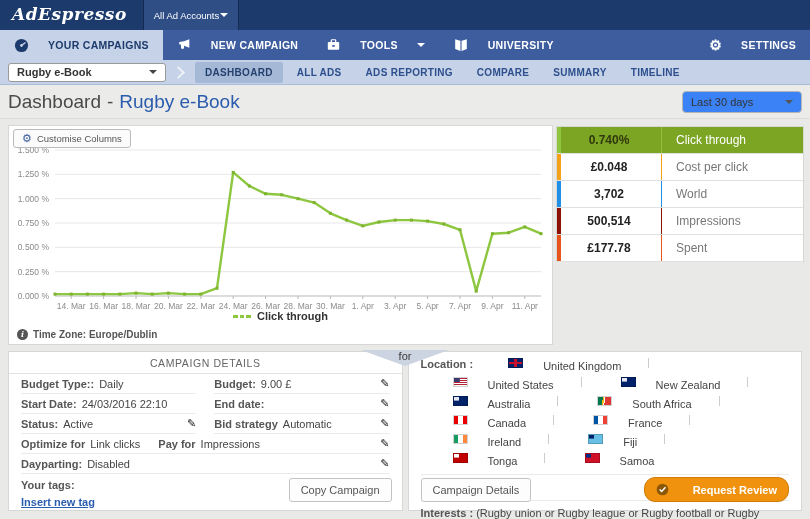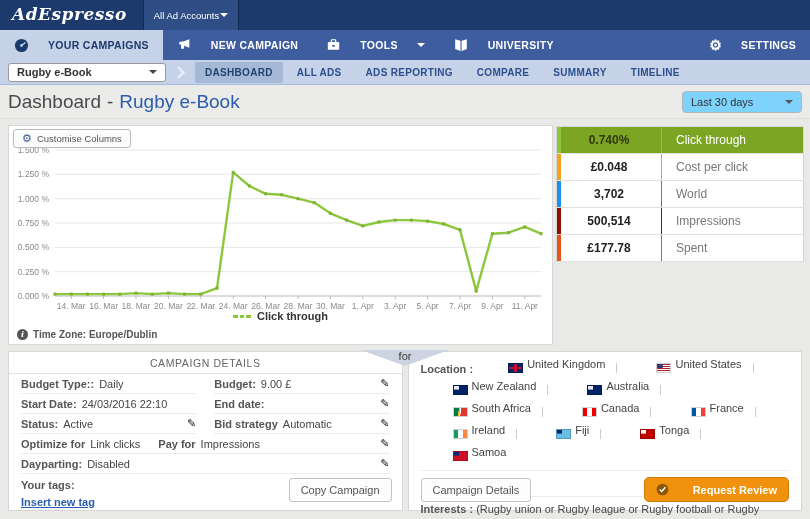--- a/index.html
+++ b/index.html
@@ -44,21 +44,21 @@
   .tab { font-size:10px; font-weight:bold; color:#2d4f8e; padding:5px 10px; margin-right:4px;
           border-radius:2px; letter-spacing:.3px; cursor:pointer; }
   .tab.active { background:#a5b9d6; color:#24406f; }
 
   
   .titlebar { height:34px; background:#ebebe9; border-bottom:1px solid #dcdcda;
           display:flex; align-items:center; padding:0 8px; }
   .page-title { font-size:19px; color:#4a4a4a; }
   .page-title .sep { margin:0 6px; }
   .page-title .campaign-name { color:#2b5cad; }
-  .range-select { margin-left:auto; background:#7dd3fc; border:1px solid #b5b5b5; border-radius:4px;
+  .range-select { margin-left:auto; background:#3b82f6; border:1px solid #b5b5b5; border-radius:4px;
           width:120px; height:22px; font-size:11px; color:#333; display:flex; align-items:center;
           justify-content:space-between; padding:0 8px; cursor:pointer; }
   .range-select .caret { border-top-color:#555; }
 
   
   .content { position:absolute; top:119px; left:0; right:0; bottom:0; }
 
   .chart-card { position:absolute; left:8px; top:6px; width:545px; height:220px;
           background:#fff; border:1px solid #d7d7d5; }
   .customise-btn { position:absolute; top:3px; left:4px; z-index:3; background:#fbfbfb;
@@ -111,26 +111,26 @@
   .tags { padding:5px 12px 0; font-size:11px; }
   .tags .lbl { font-weight:bold; color:#555; }
   .insert-tag { display:inline-block; margin-top:5px; color:#2a5db0; text-decoration:underline;
           font-weight:bold; cursor:pointer; }
   .btn { background:#fdfdfd; border:1px solid #c3c3c3; border-radius:3px; color:#555;
           font-size:11px; padding:5px 11px; cursor:pointer; }
   .copy-btn { position:absolute; right:10px; bottom:8px; }
   .target-details-btn { position:absolute; left:12px; bottom:8px; }
   .review-btn { position:absolute; right:12px; bottom:8px; background:#f0920e;
           border:1px solid #cf7d08; color:#fff; font-weight:bold; font-size:11px;
-          border-radius:5px; padding:5px 11px; display:flex; align-items:center; gap:24px; cursor:pointer; }
+          border-radius:11px; padding:5px 11px; display:flex; align-items:center; gap:24px; cursor:pointer; }
 
   .target-body { padding:0 12px; font-size:11px; color:#444; }
   .t-row { border-bottom:1px solid #ebebeb; padding:4px 0; line-height:17px; }
   .t-row .lbl { font-weight:bold; color:#555; }
-  .country { display:inline-flex; align-items:flex-end; gap:4px;padding-left:32px; }
+  .country { display:inline-flex; align-items:flex-start; gap:20px;padding-left:32px; }
   .country::after { content:""; display:inline-block; width:1px; height:10px; background:#ccc;
           margin:0 4px 0 7px; }
   .country:last-child::after { display:none; }
   .flag { width:15px; height:10px; display:inline-block; border:1px solid rgba(0,0,0,.18);
           background-repeat:no-repeat; flex:none; }
   .f-gb{background-image:linear-gradient(transparent 35%,#C8102E 35%,#C8102E 65%,transparent 65%),linear-gradient(90deg,transparent 38%,#C8102E 38%,#C8102E 62%,transparent 62%);background-color:#012169;background-size:100% 100%;}
   .f-us{background-image:linear-gradient(#3C3B6E,#3C3B6E),repeating-linear-gradient(#B22234 0 1px,#fff 1px 2px);background-size:45% 55%,100% 100%;}
   .f-nz{background-color:#012169;background-image:linear-gradient(#e8e8f5,#e8e8f5);background-size:42% 45%;}
   .f-au{background-color:#012169;background-image:linear-gradient(#e8e8f5,#e8e8f5);background-size:42% 45%;}
   .f-za{background-image:linear-gradient(100deg,#007A4D 35%,#FFB612 35%,#FFB612 45%,#fff 45%,#fff 52%,#DE3831 52%);}

